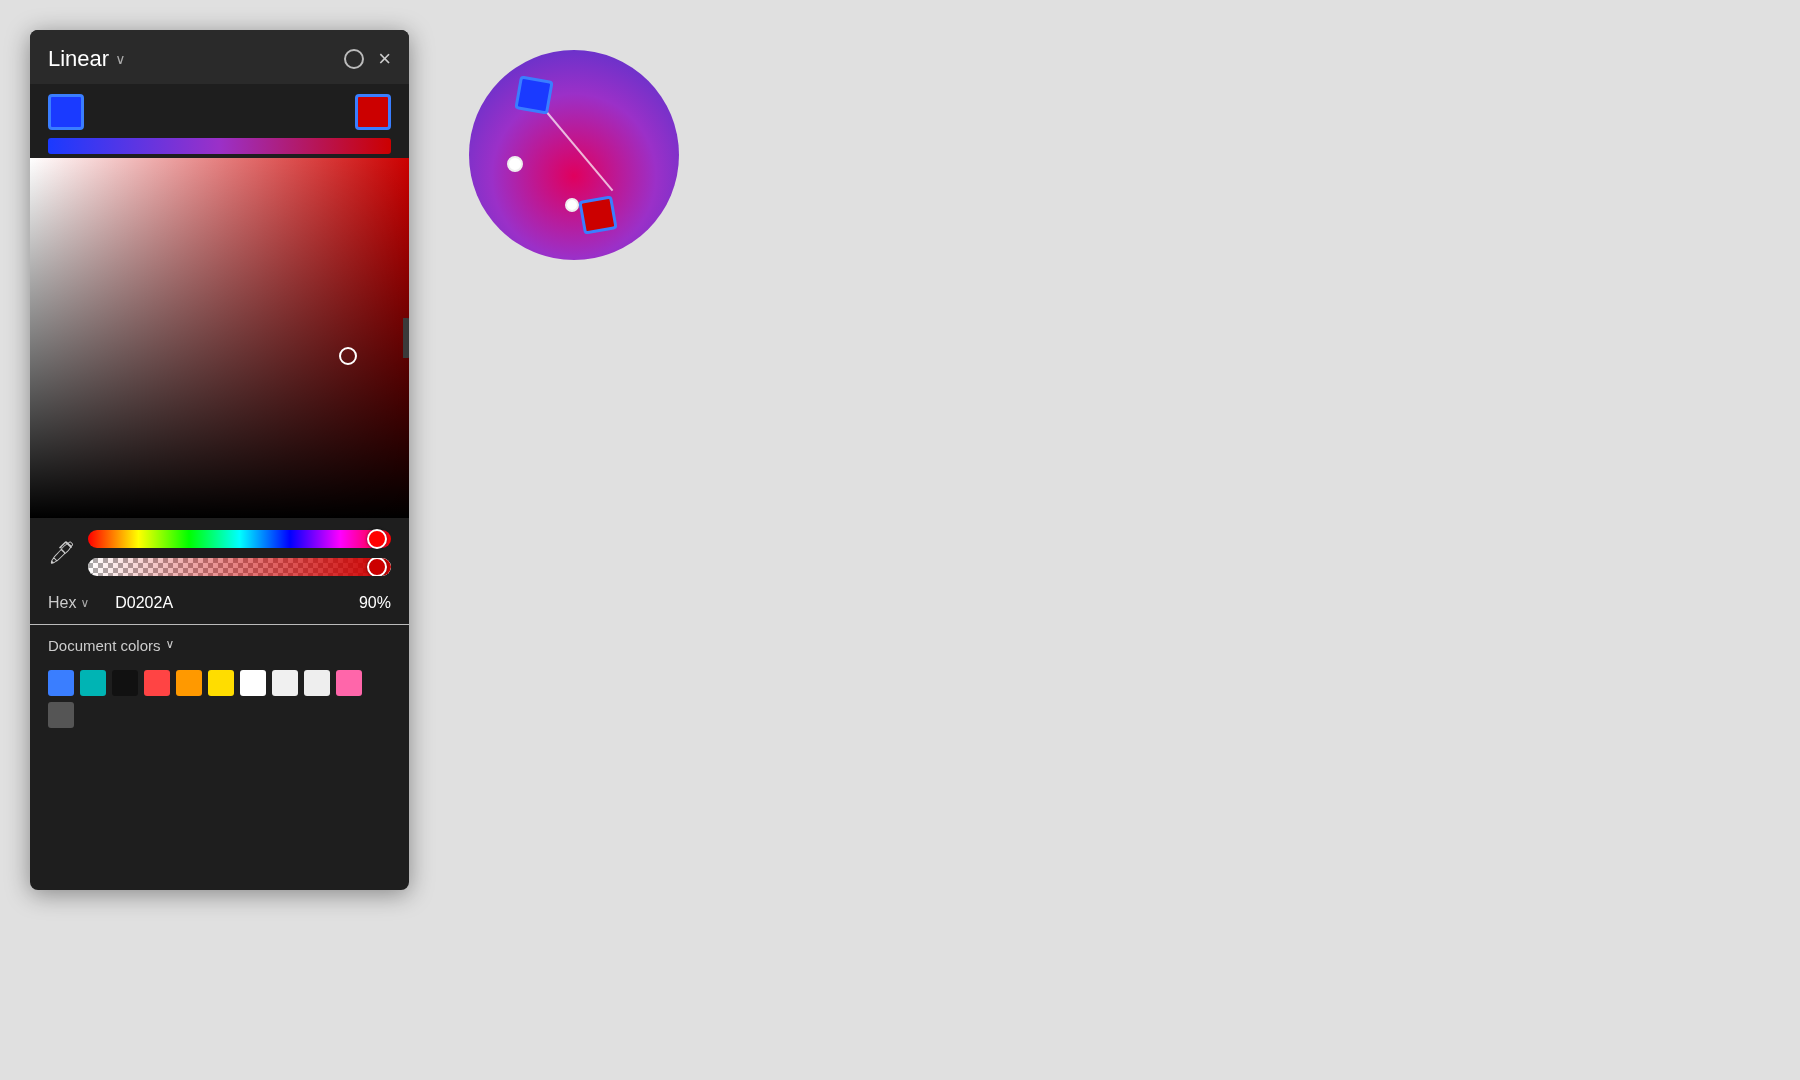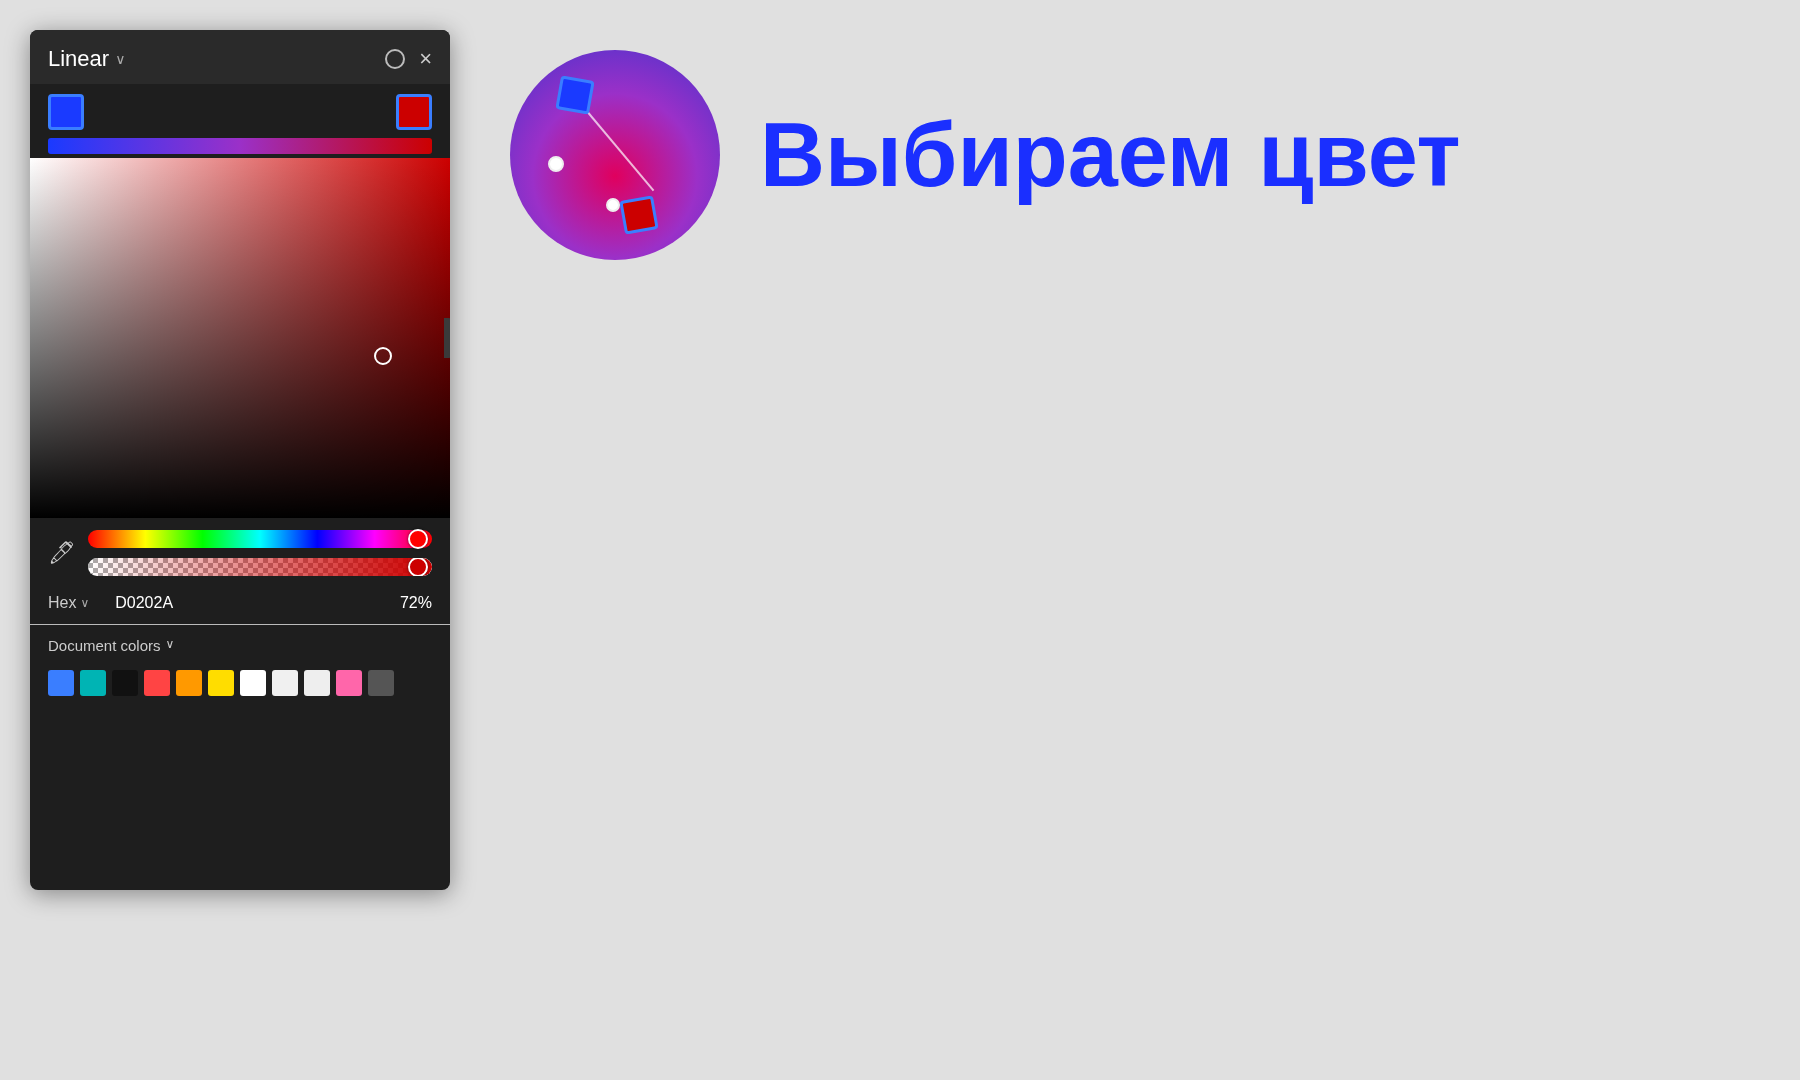--- a/index.html
+++ b/index.html
@@ -9,21 +9,21 @@
       height: 1080px;
       background: #e0e0e0;
       font-family: 'Segoe UI', Arial, sans-serif;
       overflow: hidden;
       display: flex;
       align-items: flex-start;
     }
 
     
     .panel {
-      width: 420px;
+      width: 379px;
       min-height: 860px;
       background: #1e1e1e;
       border-radius: 8px;
       margin: 30px 0 0 30px;
       display: flex;
       flex-direction: column;
       color: #fff;
       box-shadow: 0 4px 24px rgba(0,0,0,0.4);
       overflow: hidden;
     }
@@ -400,21 +400,21 @@
       </div>
     </div>
   </div>
 
   <div class="hex-row">
     <span class="hex-label">
       <span>Hex</span>
       <span class="chevron">∨</span>
     </span>
     <span class="hex-value">D0202A</span>
-    <span class="hex-opacity">72%</span>
+    <span class="hex-opacity">90%</span>
   </div>
 
   <div class="divider"></div>
 
   <div class="doc-colors-section">
     <div class="doc-colors-label">
       <span>Document colors</span>
       <span class="chevron">∨</span>
     </div>
     <div class="doc-colors-swatches" id="swatches-container">
@@ -438,15 +438,14 @@
 
   <div class="circle-illustration">
     <div class="circle-wrap">
       <div class="circle-shape"></div>
       <div class="circle-line"></div>
       <div class="circle-stop-blue"></div>
       <div class="circle-stop-white"></div>
       <div class="circle-stop-red"></div>
       <div class="circle-stop-white2"></div>
     </div>
-    <div class="heading-2">Выбираем цвет</div>
   </div>
 </div>
 
 </body></html>

